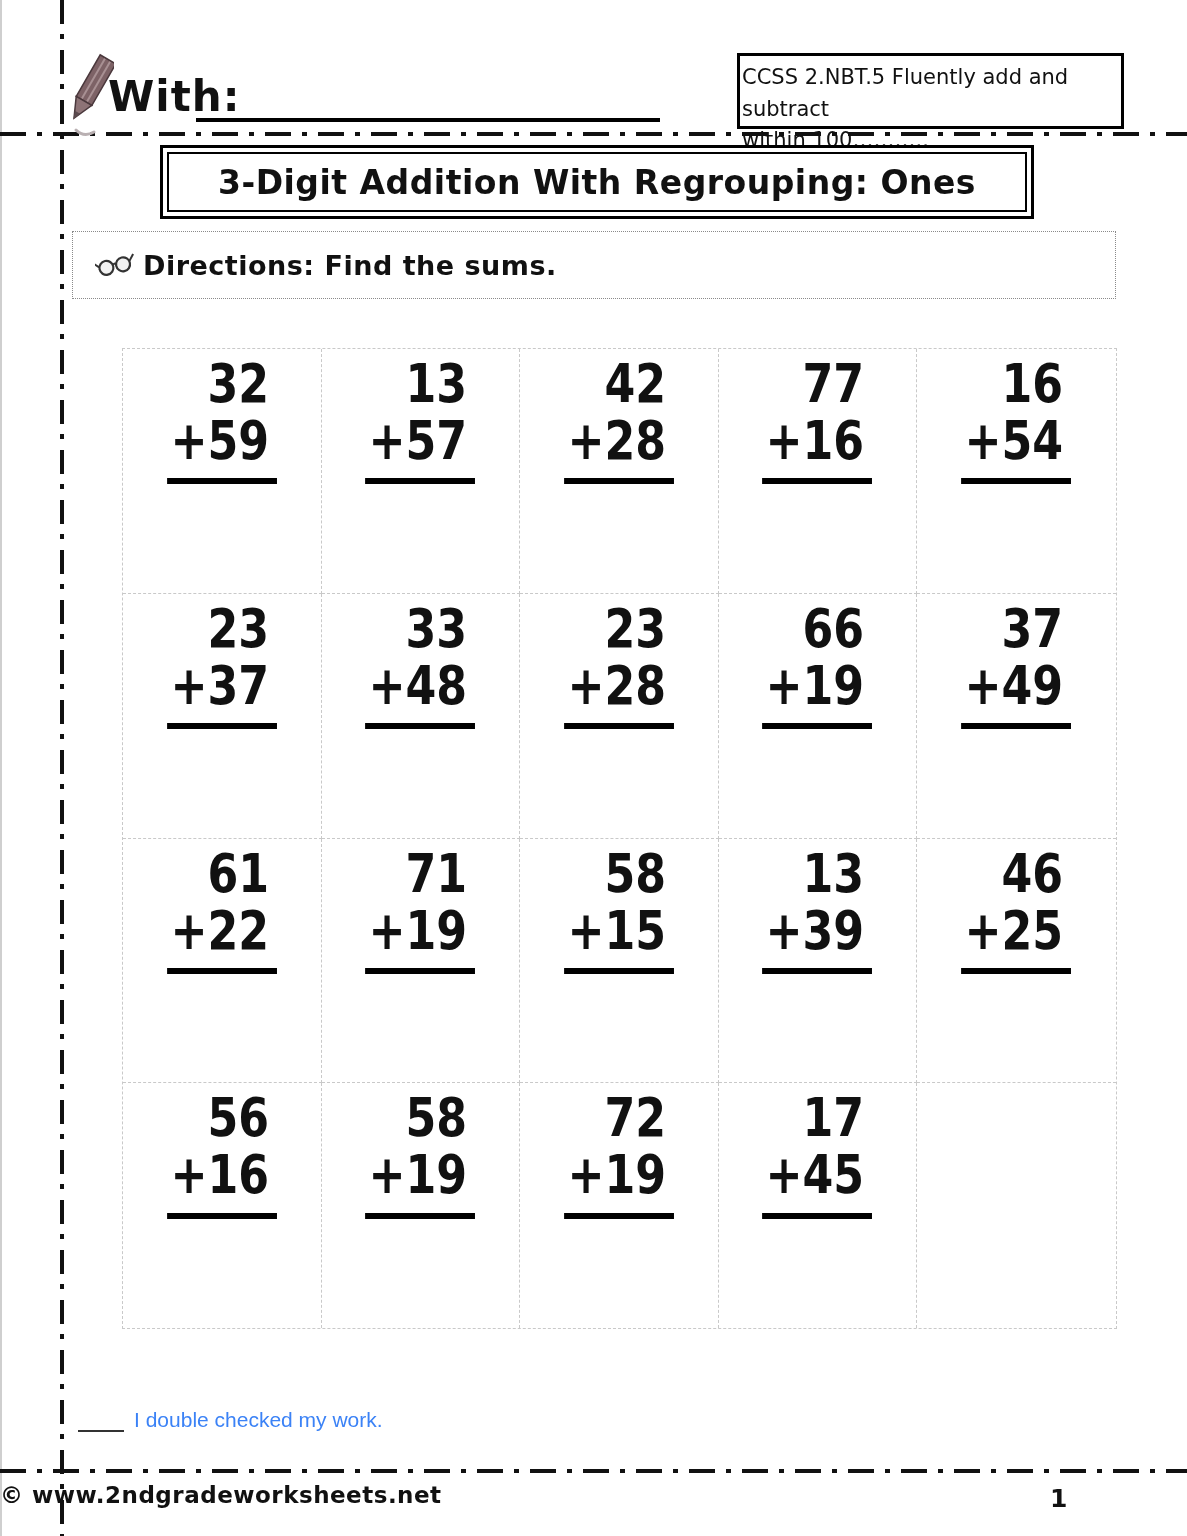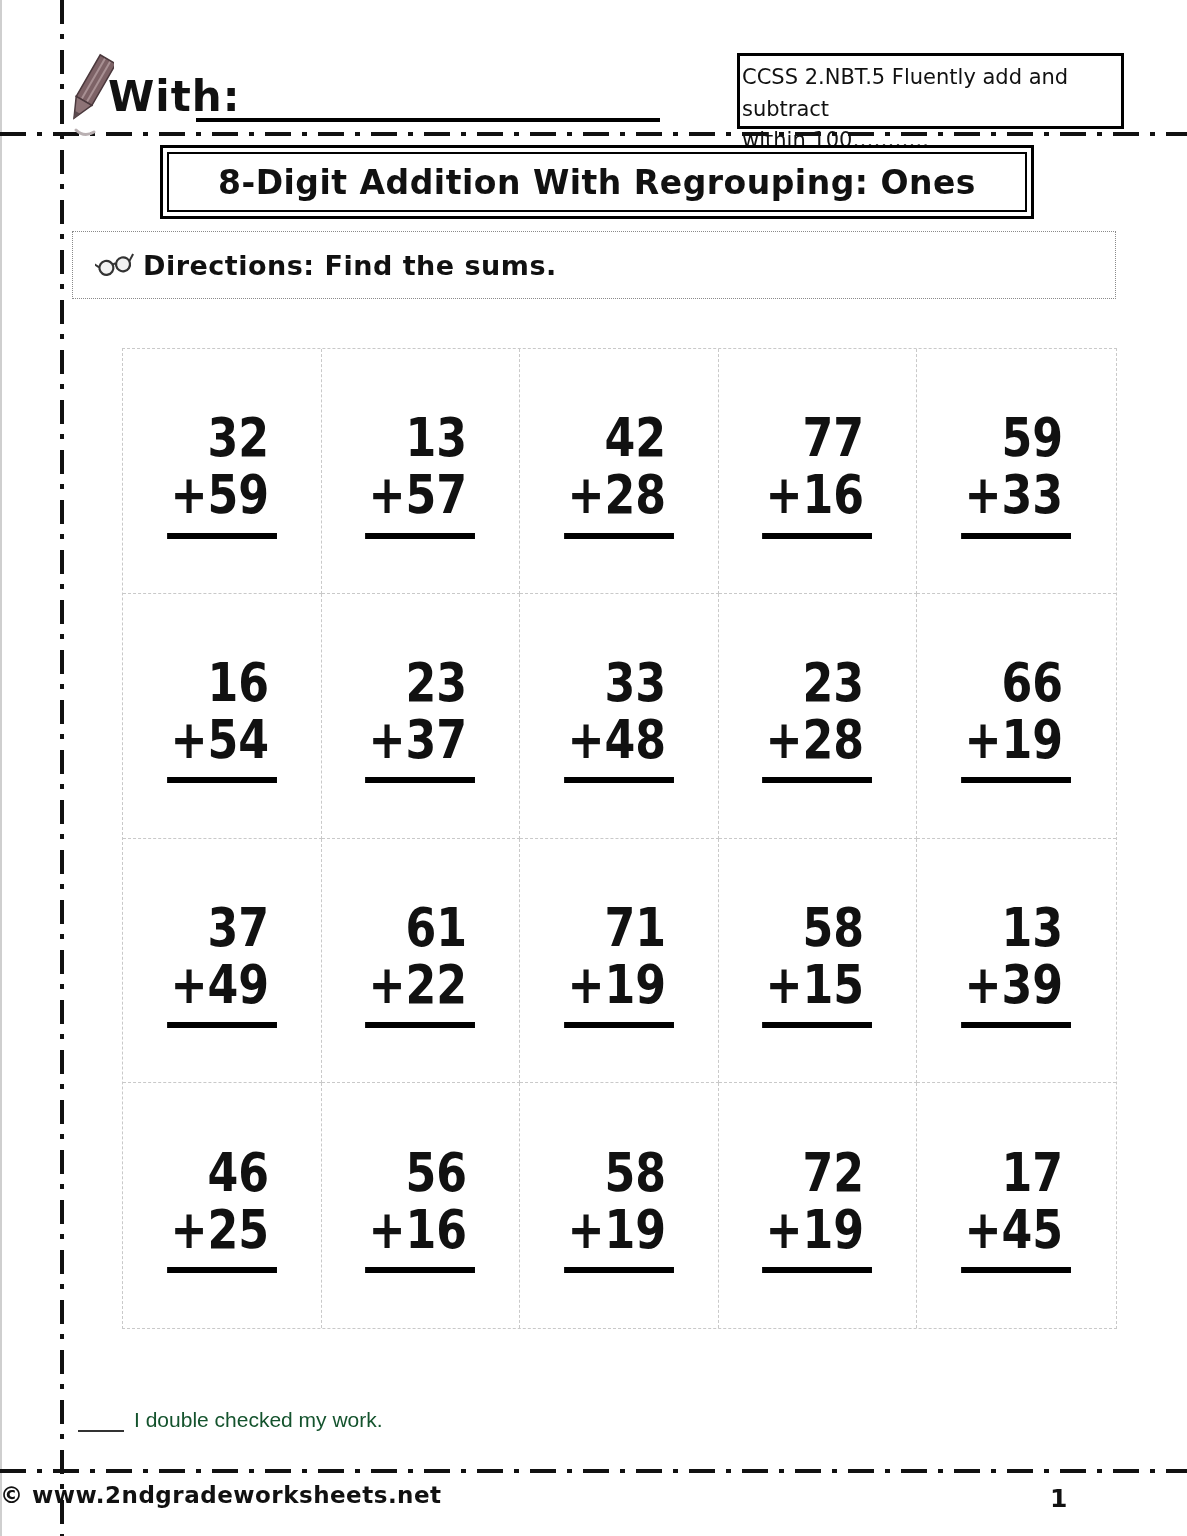--- a/index.html
+++ b/index.html
@@ -47,35 +47,35 @@
   }
   .directions-text{font-size:27px;font-weight:600;letter-spacing:0.5px;}
   
   .grid{
     position:absolute;left:122px;top:348px;width:995px;height:981px;
     display:grid;grid-template-columns:repeat(5,1fr);grid-template-rows:repeat(4,1fr);
     border:1px dashed #c9c9c9;box-sizing:border-box;
   }
   .cell{
     border-right:1px dashed #c9c9c9;border-bottom:1px dashed #c9c9c9;
-    display:flex;justify-content:center;align-items:center;padding-top:6px;
+    display:flex;justify-content:center;align-items:flex-start;padding-top:6px;
     box-sizing:border-box;
   }
   .cell:nth-child(5n){border-right:none;}
   .cell:nth-child(n+16){border-bottom:none;}
   .prob{display:inline-block;text-align:right;transform:scaleX(0.82);transform-origin:50% 0;}
   .prob .t{font-size:54px;font-weight:700;line-height:1.06;padding:0 10px 0 4px;}
   .prob .b{
     font-size:54px;font-weight:700;line-height:1.06;
     padding:0 10px 9px 4px;border-bottom:6px solid #000;
   }
   
   .check-row{position:absolute;left:78px;top:1408px;display:flex;align-items:flex-end;gap:10px;}
   .check-blank{display:inline-block;width:46px;height:20px;border-bottom:2px solid #333;}
-  .check-label{font-family:"Liberation Sans",sans-serif;font-size:21px;color:#14532d;}
+  .check-label{font-family:"Liberation Sans",sans-serif;font-size:21px;color:#3b82f6;}
   .footer-copy{
     position:absolute;left:0;top:1482px;width:100%;text-align:left;
     font-size:23px;font-weight:600;letter-spacing:0.5px;
   }
   .footer-page{position:absolute;left:1050px;top:1484px;font-size:25px;font-weight:600;}
 </style>
 </head>
 <body>
 
 <div>
@@ -99,21 +99,21 @@
   </div>
   <span class="name-label">With:</span>
   <div class="name-line"></div>
 
   <div class="ccss-box">
     <div>CCSS  2.NBT.5  Fluently add and subtract</div>
     <div>within 100………..</div>
   </div>
 
   <div class="title-outer">
-    <div class="title-inner">8-Digit Addition With Regrouping: Ones</div>
+    <div class="title-inner">3-Digit Addition With Regrouping: Ones</div>
   </div>
 
   <div class="directions-box">
     <span>
       <svg width="40" height="30" viewBox="0 0 40 30">
         <g transform="rotate(-12 20 17)">
           <circle cx="11" cy="18" r="7" fill="#f2f2f2" stroke="#333" stroke-width="2.2"></circle>
           <circle cx="28" cy="18" r="7" fill="#f2f2f2" stroke="#333" stroke-width="2.2"></circle>
           <path d="M18 17 Q19.5 14 21 17" fill="none" stroke="#333" stroke-width="2"></path>
           <line x1="35" y1="16" x2="40" y2="10" stroke="#333" stroke-width="2"></line>
@@ -144,26 +144,20 @@
         </div>
       </div>
     <div class="cell">
         <div class="prob">
           <div class="t">77</div>
           <div class="b">+16</div>
         </div>
       </div>
     <div class="cell">
         <div class="prob">
-          <div class="t">59</div>
-          <div class="b">+33</div>
-        </div>
-      </div>
-    <div class="cell">
-        <div class="prob">
           <div class="t">16</div>
           <div class="b">+54</div>
         </div>
       </div>
     <div class="cell">
         <div class="prob">
           <div class="t">23</div>
           <div class="b">+37</div>
         </div>
       </div>

